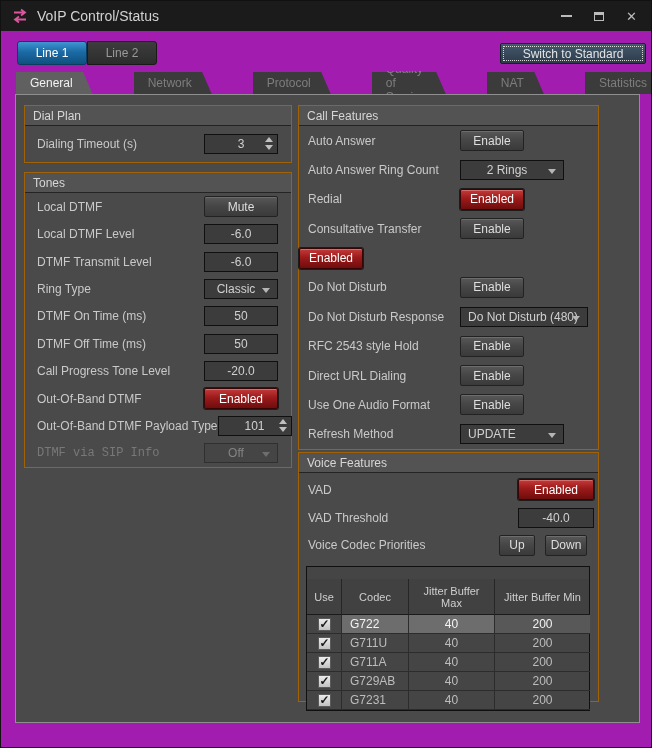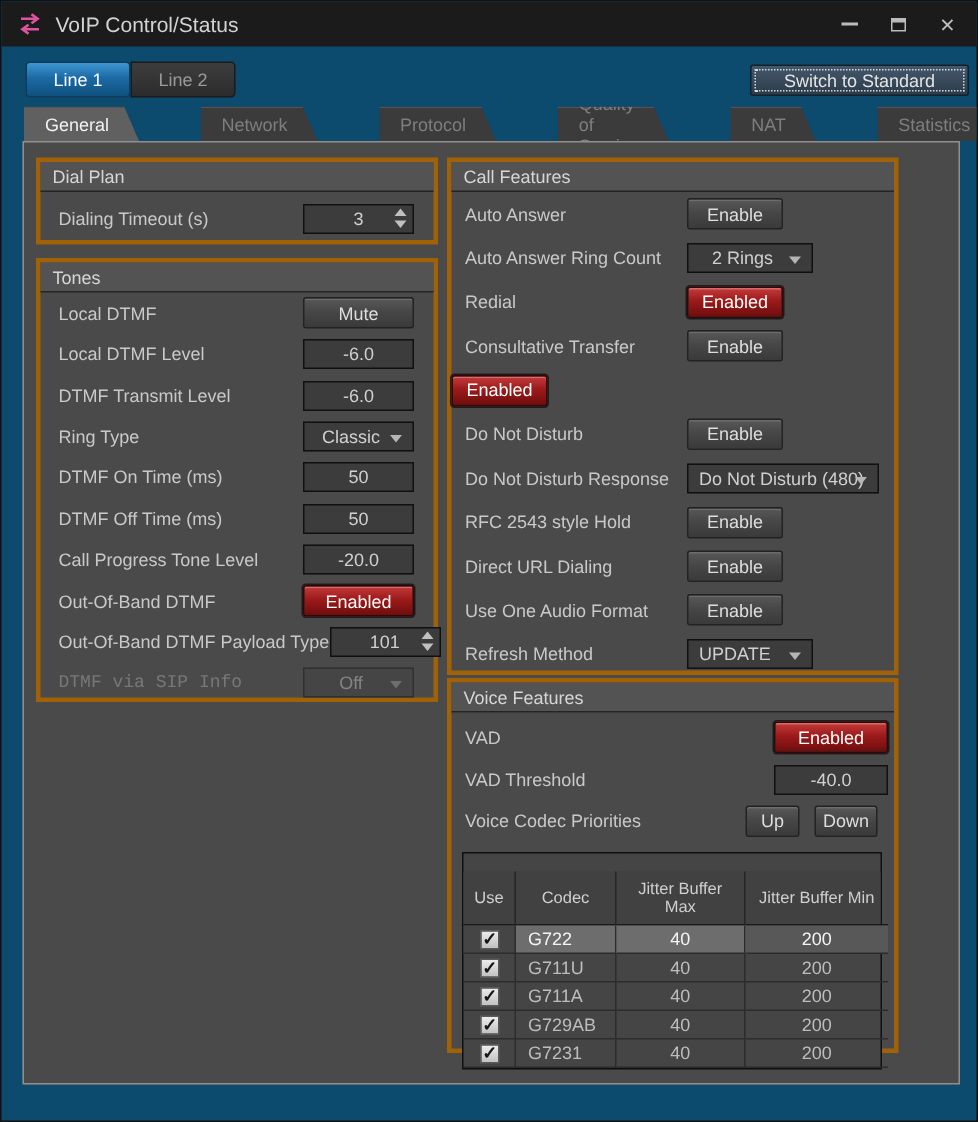--- a/index.html
+++ b/index.html
@@ -1,19 +1,19 @@
 <!DOCTYPE html>
 <html><head>
 <meta charset="utf-8">
 <style>
   * { box-sizing: border-box; margin:0; padding:0; }
   html,body { background:#222; }
   body { font-family:"Liberation Sans", sans-serif; }
 
-  .window { position:relative; width:652px; height:748px; background:#0c4a6e;
+  .window { position:relative; width:652px; height:748px; background:#a21caf;
             border:1px solid #111; overflow:hidden; }
 
   
   .titlebar { position:absolute; left:0; top:0; width:652px; height:30px;
               background:#1b1b1b; display:flex; align-items:center; padding:0 10px; }
   .title-icon { display:flex; margin-right:8px; }
   .title-text { color:#d2d2d2; font-size:14px; }
   .win-btns { margin-left:auto; display:flex; align-items:center; gap:22px; padding-right:6px; }
   .glyph-min { width:11px; height:2px; background:#bcbcbc; }
   .glyph-max { width:10px; height:9px; border:1px solid #bcbcbc; border-top:3px solid #bcbcbc; }
@@ -40,21 +40,21 @@
   .tab { height:23px; padding:0 20px 0 14px; margin-right:-7px; font-size:12px;
          color:#7e7e7e; background:#3b3b3b; display:flex; align-items:center;
          clip-path:polygon(0 0, calc(100% - 10px) 0, 100% 100%, 0 100%);
          border-top:1px solid #555; }
   .tab.active { background:#606060; color:#f2f2f2; z-index:4; }
 
   
   .panel { position:absolute; left:14px; top:93px; width:625px; height:629px;
            background:#4a4a4a; border:1px solid #8f8f8f; }
 
-  .group { position:absolute; border:3px solid #a16207; background:#4a4a4a; }
+  .group { position:absolute; border:1px solid #a16207; background:#4a4a4a; }
   .group-hd { height:20px; background:#535353; border-bottom:1px solid #242424;
               color:#d6d6d6; font-size:12px; display:flex; align-items:center; padding:0 8px; }
   .g-dialplan { left:8px;  top:10px;  width:268px; height:58px; }
   .g-tones    { left:8px;  top:77px;  width:268px; height:296px; }
   .g-call     { left:282px; top:10px; width:301px; height:345px; }
   .g-voice    { left:282px; top:357px; width:301px; height:250px; }
 
   .rows { display:flex; flex-direction:column; }
   .g-dialplan .rows { height:36px; }
   .g-tones .rows { height:274px; }
@@ -70,21 +70,21 @@
   .ctl-v { margin-right:4px; display:flex; justify-content:flex-end; gap:10px; }
 
   
   .btn { height:21px; font-size:12px; color:#dedede; border-radius:2px;
          background:linear-gradient(#585858,#474747 45%,#3a3a3a);
          border:1px solid #222; box-shadow:inset 0 1px 0 #6d6d6d;
          display:flex; align-items:center; justify-content:center; font-family:inherit; }
   .btn.red { background:linear-gradient(#c43b3b,#9c1a1a 45%,#6f0d0d);
              border:1px solid #330707; box-shadow:inset 0 1px 0 #d86a6a, 0 0 0 1px #1c1c1c;
              color:#fff; }
-  .w74 { width:74px; } .w64 { width:64px; } .w84 { width:84px; }
+  .w74 { width:74px; } .w64 { width:64px; } .w84 { width:104px; }
   .w128 { width:128px; } .w76 { width:76px; } .w36 { width:36px; } .w42 { width:42px; }
 
   
   .field { height:20px; background:#3c3c3c; border:1px solid #101010; color:#d0d0d0;
            font-size:12px; display:flex; align-items:center; position:relative; }
   .field .val { flex:1; text-align:center; }
   .field.left .val { text-align:left; padding-left:7px; }
   .field.drop .val { padding-right:10px; }
   .field.drop.left .val { padding-right:0; }
   .caret { position:absolute; right:7px; top:8px; width:0; height:0;

